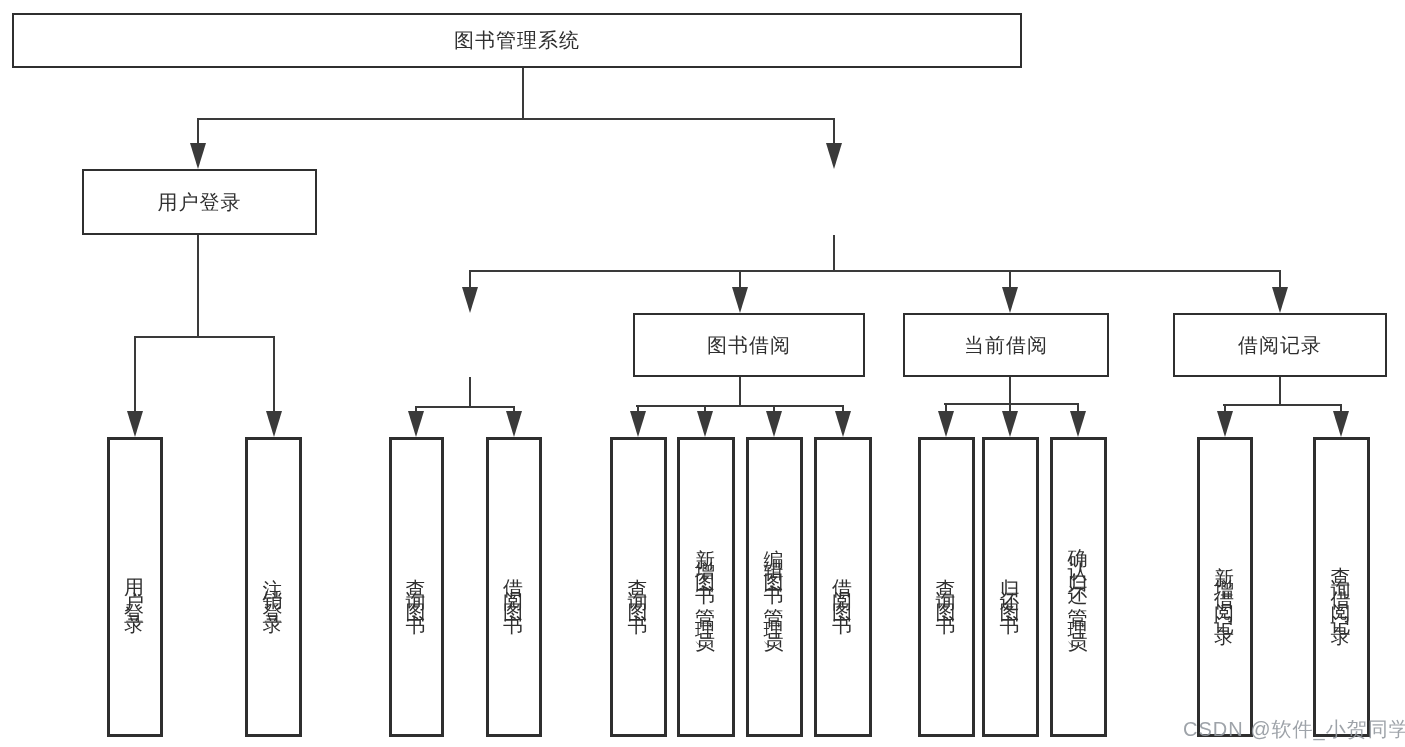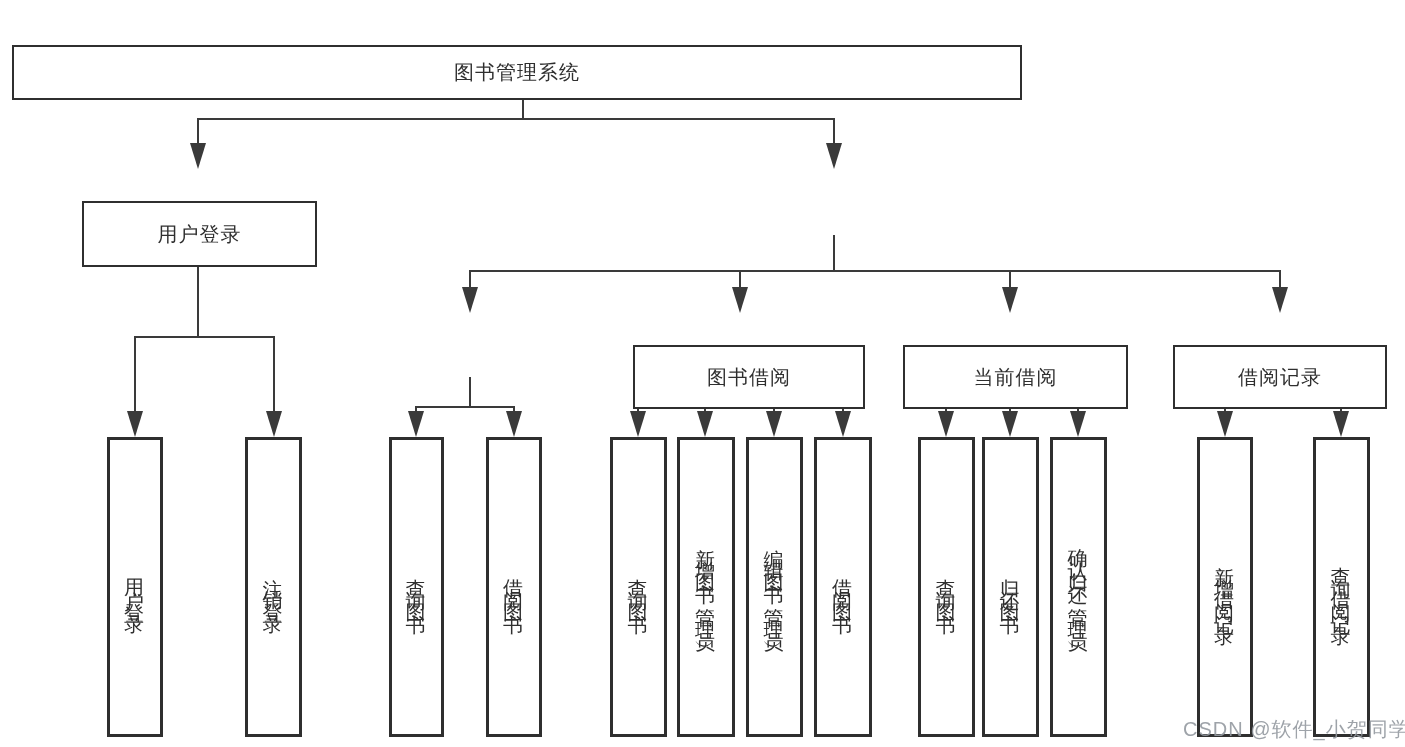--- a/index.html
+++ b/index.html
@@ -18,21 +18,20 @@
     color: #2f2f2f;
     display: flex;
     align-items: center;
     justify-content: center;
     z-index: 2;
   }
   .hbox {
     border: 2px solid #2f2f2f;
     font-size: 20px;
     letter-spacing: 1px;
-    margin-top: 32px;
   }
   .vbox {
     border: 3px solid #2f2f2f;
     font-size: 20px;
     top: 437px;
     height: 300px;
   }
   .vbox span {
     writing-mode: vertical-rl;
     text-orientation: mixed;
@@ -68,21 +67,21 @@
 </head>
 <body>
 
 <div class="stage">
 
   <div class="box hbox" style="left:12px; top:13px; width:1010px; height:55px;">图书管理系统</div>
 
   <div class="box hbox" style="left:82px; top:169px; width:235px; height:66px;">用户登录</div>
 
   <div class="box hbox" style="left:633px; top:313px; width:232px; height:64px;">图书借阅</div>
-  <div class="box hbox" style="left:903px; top:313px; width:225px; height:64px;">当前借阅</div>
+  <div class="box hbox" style="left:903px; top:313px; width:206px; height:64px;">当前借阅</div>
   <div class="box hbox" style="left:1173px; top:313px; width:214px; height:64px;">借阅记录</div>
 
   <div class="box vbox" style="left:107px; width:56px;">
     <span>用户登录</span>
     </div>
   <div class="box vbox" style="left:245px; width:57px;">
     <span>注销登录</span>
     </div>
 
   <div class="box vbox" style="left:389px; width:55px;">

